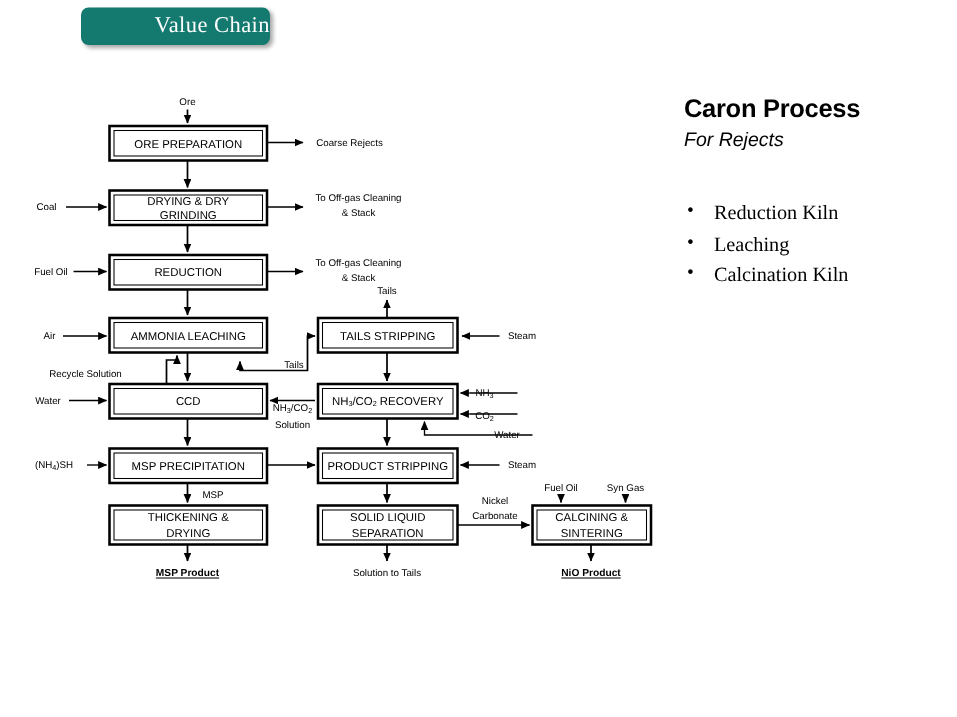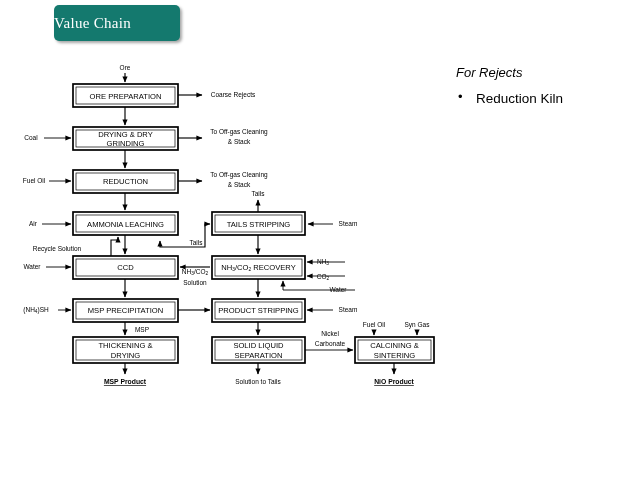--- a/index.html
+++ b/index.html
@@ -15,27 +15,27 @@
     font-family: "Liberation Sans", sans-serif;
     color: #000000;
   }
 
   
   #title-banner {
     position: absolute;
     left: 54px;
     top: 5px;
     width: 126px;
-    height: 36px;
+    height: 25px;
     background: #14796e;
     border-radius: 5px;
     box-shadow: 2px 2px 3px rgba(0,0,0,0.35);
     display: flex;
     align-items: center;
-    justify-content: flex-start;
+    justify-content: flex-end;
   }
   #title-banner .banner-text {
     font-family: "Liberation Serif", serif;
     font-size: 15px;
     color: #ffffff;
     letter-spacing: 0.3px;
     white-space: nowrap;
   }
 
   
@@ -52,22 +52,23 @@
     line-height: 1.15;
   }
   #info-panel .proc-sub {
     font-size: 13px;
     font-style: italic;
     margin-top: 3px;
     line-height: 1.15;
   }
   #bullet-list {
     list-style: none;
-    margin: 8px 0 0 0;
+    margin: 32px 0 0 0;
     padding: 0;
+    font-family: Liberation Serif, serif;
   }
   #bullet-list li {
     position: relative;
     padding-left: 20px;
     font-size: 13.5px;
     line-height: 1.42;
     margin-bottom: 1px;
   }
   #bullet-list li::before {
     content: "\2022";
@@ -329,17 +330,20 @@
     </g>
 
     <g id="product-layer">
       <text class="prod-label" x="125" y="384">MSP Product</text>
       <text class="prod-label" x="394" y="384">NiO Product</text>
     </g>
   </svg>
 </div>
 
 <div id="info-panel">
+  <div class="proc-title">Caron Process</div>
   <div class="proc-sub">For Rejects</div>
   <ul id="bullet-list">
     <li>Reduction Kiln</li>
+    <li>Leaching</li>
+    <li>Calcination Kiln</li>
   </ul>
 </div>
 
 </body></html>

